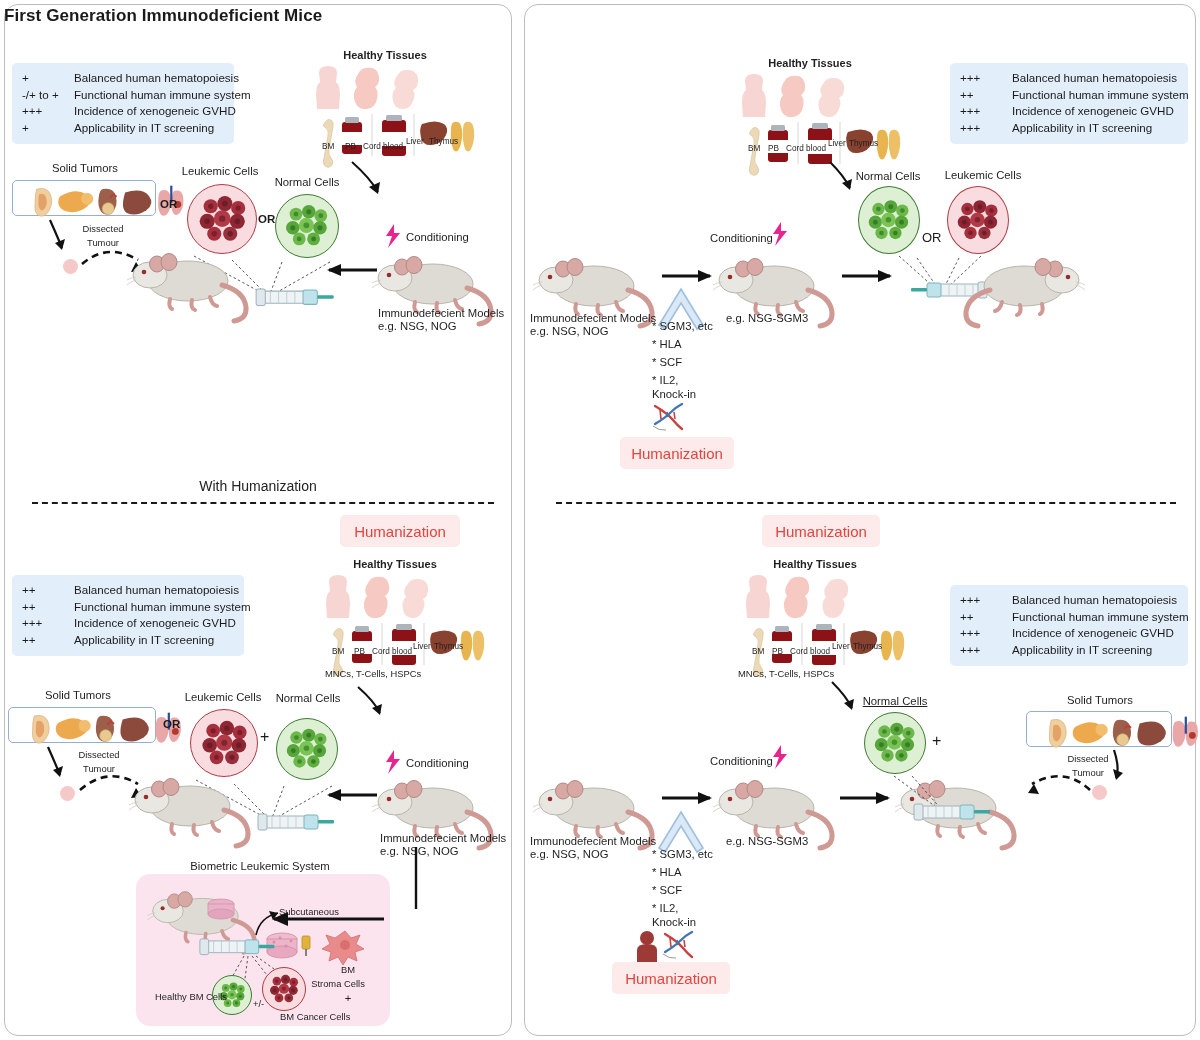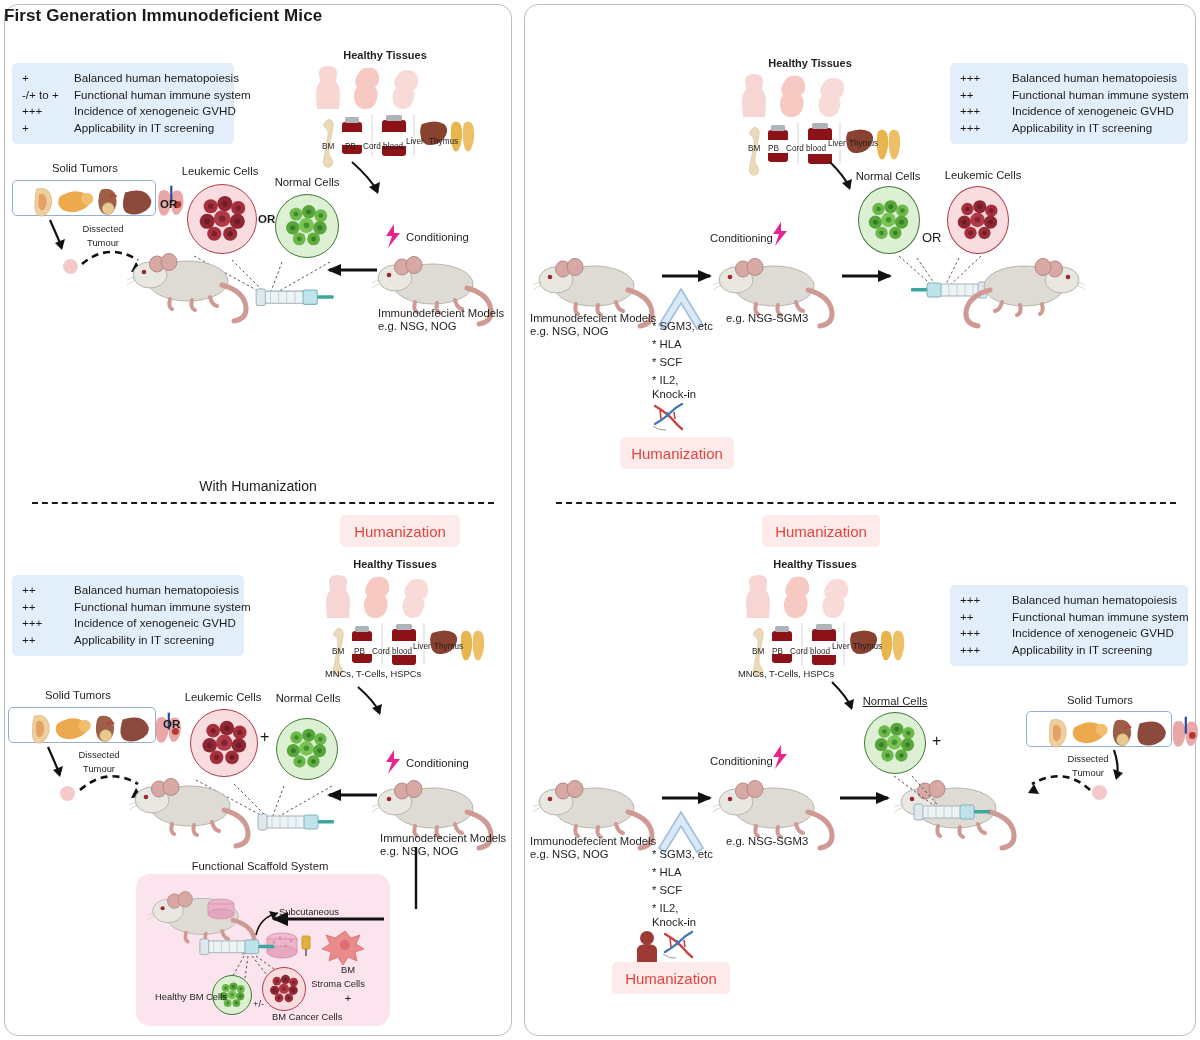--- a/index.html
+++ b/index.html
@@ -355,21 +355,21 @@
       <use href="#bolt-art"></use>
     </svg>
   <div class="lbl" style="left:406px;top:757px;">Conditioning</div>
   <svg class="abs" style="left:313px;top:787px;" width="66" height="16">
     <line x1="64" y1="8" x2="16" y2="8" stroke="#111" stroke-width="3"></line>
       <path d="M14 8 l14 -6 v12 z" fill="#111"></path>
   </svg>
   <div class="lbl" style="left:380px;top:832px;">Immunodefecient Models</div>
   <div class="lbl" style="left:380px;top:845px;">e.g. NSG, NOG</div>
 
-  <div class="lbl ctr" style="left:160px;top:860px;width:200px;">Functional Scaffold System</div>
+  <div class="lbl ctr" style="left:160px;top:860px;width:200px;">Biometric Leukemic System</div>
   <div class="scaffold" style="left:136px;top:874px;width:254px;height:152px;"></div>
   <svg class="abs" style="left:150px;top:884px;" width="110" height="66">
       <use href="#mouse-art" transform="scale(0.9)"></use>
     </svg>
   <ellipse class="abs" style="left:0;top:0;"></ellipse>
   <svg class="abs" style="left:205px;top:896px;" width="34" height="26">
     <ellipse cx="16" cy="8" rx="13" ry="5" fill="#eab2c8" stroke="#d193ac" stroke-width="0.8"></ellipse>
     <rect x="3" y="8" width="26" height="10" fill="#eab2c8" stroke="#d193ac" stroke-width="0.8"></rect>
     <ellipse cx="16" cy="18" rx="13" ry="5" fill="#e2a5bd" stroke="#d193ac" stroke-width="0.8"></ellipse>
   </svg>
@@ -418,21 +418,21 @@
         <use href="#cellcluster-green"></use>
       </svg>
   </div>
   <div class="lbl sm" style="left:155px;top:990px;">Healthy BM Cells</div>
   <div class="lbl sm" style="left:253px;top:997px;">+/-</div>
   <div class="cell red" style="left:262px;top:967px;width:44px;height:44px;">
     <svg style="position:absolute;left:3px;top:3px;" width="38" height="37" viewBox="0 0 70 65">
         <use href="#cellcluster-red"></use>
       </svg>
   </div>
-  <div class="lbl sm" style="left:272px;top:1010px;">BM Cancer Cells</div>
+  <div class="lbl sm" style="left:280px;top:1010px;">BM Cancer Cells</div>
   <svg class="abs" style="left:380px;top:845px;" width="40" height="70">
     <path d="M36 2 v62" stroke="#111" stroke-width="2.4" fill="none"></path>
   </svg>
 
   <div class="panel" id="panel-right"></div>
 
 
   <div class="lbl b ctr" style="left:735px;top:57px;width:150px;">Healthy Tissues</div>
   <svg class="abs" style="left:740px;top:70px;" width="165" height="92">
       <use href="#tissue-art"></use>

